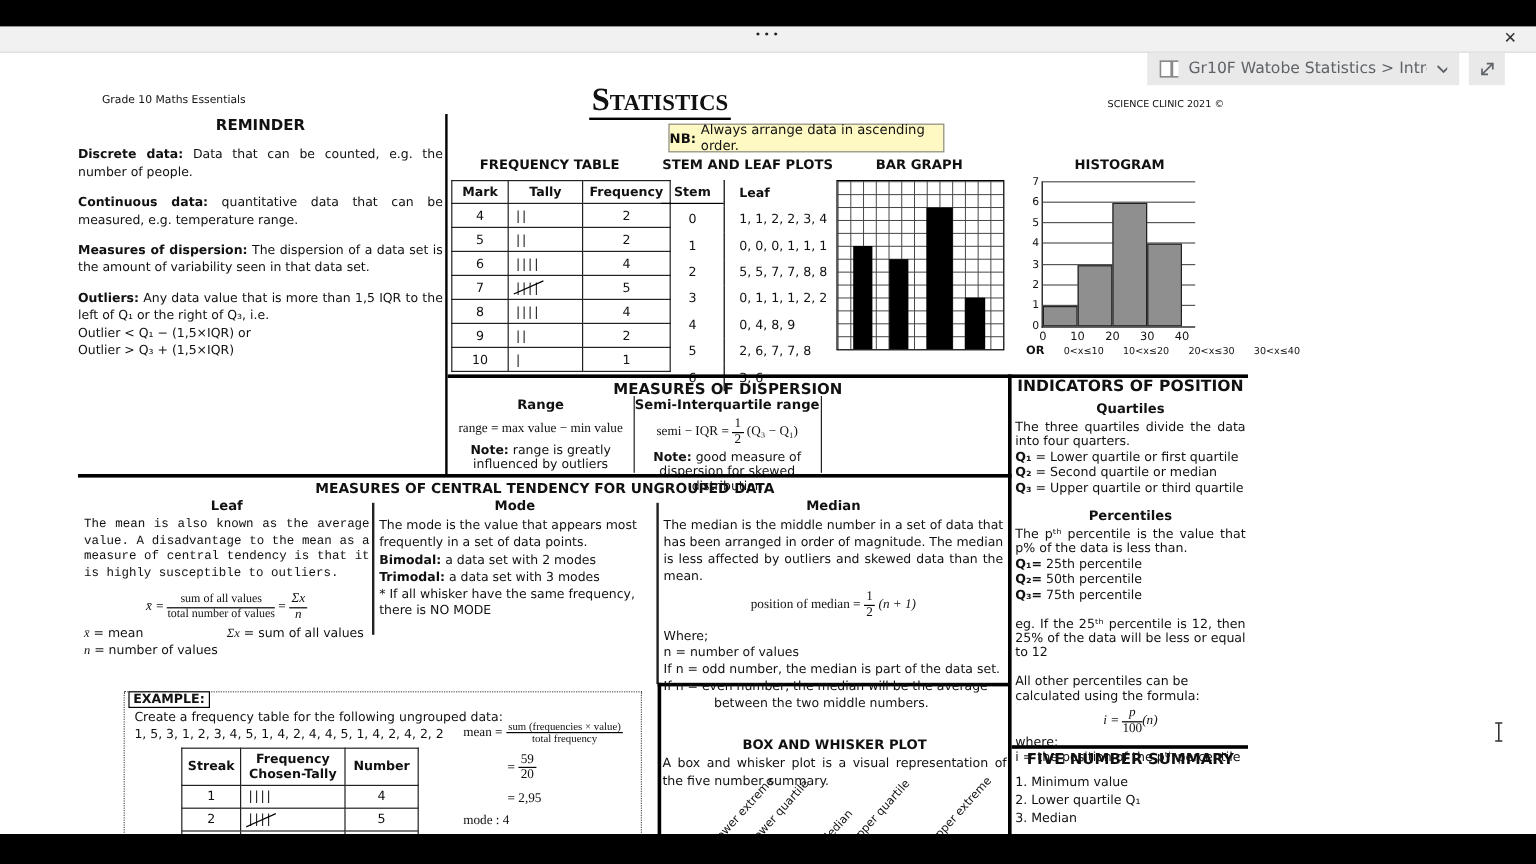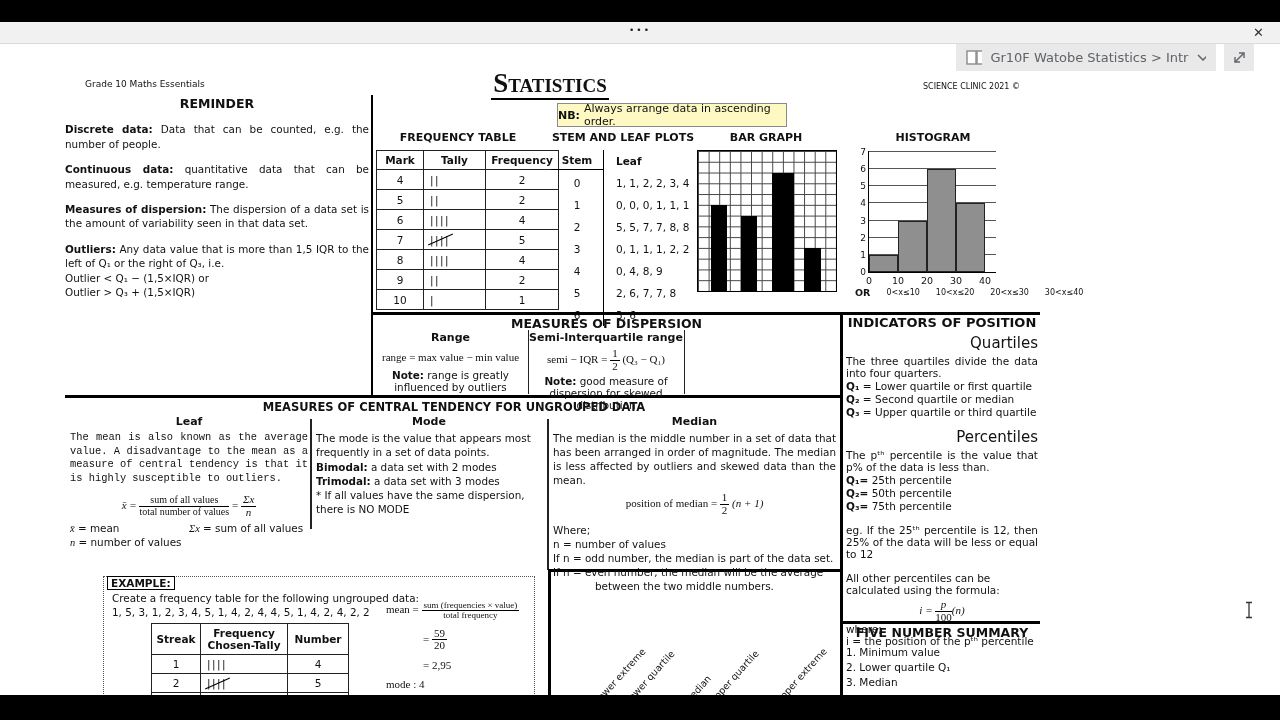--- a/index.html
+++ b/index.html
@@ -59,21 +59,21 @@
   .bplabelw{position:absolute;width:0;height:0;}
   .bplabelw span{position:absolute;left:0;bottom:0;white-space:nowrap;font-size:9.5px;transform:rotate(-48deg);transform-origin:left bottom;}
   .bpdot{position:absolute;width:6px;height:6px;border-radius:50%;background:#000;}
   
   #example-box{position:absolute;left:103px;top:533px;width:432px;height:176px;border:1.6px dotted #555;box-sizing:border-box;}
   #example-title{position:absolute;left:3px;top:-1px;border:1.2px solid #000;font-weight:bold;font-size:10.5px;padding:0 3px;background:#fff;}
   .calcrow{margin-bottom:7px;}
   
   #ind{position:absolute;left:846px;top:315px;width:192px;font-size:10.5px;}
   #ind .h1{font-weight:bold;font-size:13px;text-align:center;margin-bottom:4px;}
-  #ind .h2{font-weight:normal;font-size:15px;text-align:right;margin:10px 0 3px;}
+  #ind .h2{font-weight:bold;font-size:11px;text-align:center;margin:10px 0 3px;}
   .qline{margin-top:1px;}
   #cursor-ibeam{left:1244px;top:601px;z-index:5;}
 </style>
 </head>
 <body>
 
 <div id="root">
 
   <div id="top-black" class="abs"></div>
   <div id="toolbar" class="abs">
@@ -336,21 +336,21 @@
           <div style="width: 50%;"><span class="sym">Σx</span> = sum of all values</div>
           <div style="width: 50%;"><span class="sym">n</span> = number of values</div>
         </div>
     </div>
 
     <div class="abs" style="left:316px;top:372px;width:226px;font-size:10.4px;line-height:14.2px;">
       <div style="text-align:center;font-weight:bold;font-size:11px;">Mode</div>
       <div style="margin-top:2px;">The mode is the value that appears most frequently in a set of data points.</div>
       <div><b>Bimodal:</b> <span>a data set with 2 modes</span></div>
       <div><b>Trimodal:</b> <span>a data set with 3 modes</span></div>
-      <div>* If all values have the same dispersion, there is NO MODE</div>
+      <div>* If all whisker have the same frequency, there is NO MODE</div>
     </div>
 
     <div class="abs" style="left:553px;top:372px;width:283px;font-size:10.4px;line-height:14px;">
       <div style="text-align:center;font-weight:bold;font-size:11px;">Median</div>
       <div class="just" style="margin-top:2px;">The median is the middle number in a set of data that has been arranged in order of magnitude. The median is less affected by outliers and skewed data than the mean.</div>
       <div class="formula" style="text-align:center;margin-top:5px;">
         <span>position of median =</span>
         <span class="frac"><span class="num">1</span><span class="den">2</span></span>
         <span class="sym">(n + 1)</span>
       </div>
@@ -404,20 +404,24 @@
         <div class="calcrow" style="padding-left:37px;"><span>=</span>
           <span class="frac"><span class="num">59</span><span class="den">20</span></span></div>
         <div class="calcrow" style="padding-left:37px;">= 2,95</div>
         <div class="calcrow">mode : 4</div>
         <div class="calcrow" style="padding-left:12px;"><span>median =</span>
           <span class="frac"><span class="num">1</span><span class="den">2</span></span><span class="sym">(n + 1)</span></div>
 
       </div>
     </div>
 
+    <div id="bw-sec">
+      <div style="text-align:center;font-weight:bold;font-size:11px;">BOX AND WHISKER PLOT</div>
+      <div class="just" style="margin-top:2px;line-height:14.5px;">A box and whisker plot is a visual representation of the five number summary.</div>
+    </div>
     <div id="bp-diagram">
       <div class="abs" style="left:46px;top:60px;width:181px;border-top:2px solid #000;"></div>
       <div class="abs" style="left:77px;top:52px;width:84px;height:17px;border:1.4px solid #000;"></div>
       <div class="abs" style="left:136px;top:52px;width:1.5px;height:17px;background:#000;"></div>
       <div id="bp-extra">
           <div class="bpdot" style="left: 43px; top: 58px;"></div>
           <div class="bplabelw" style="left: 48px; top: 48px;">
             <span>Lower extreme</span>
           </div>
           <div class="bpdot" style="left: 74px; top: 58px;"></div>

